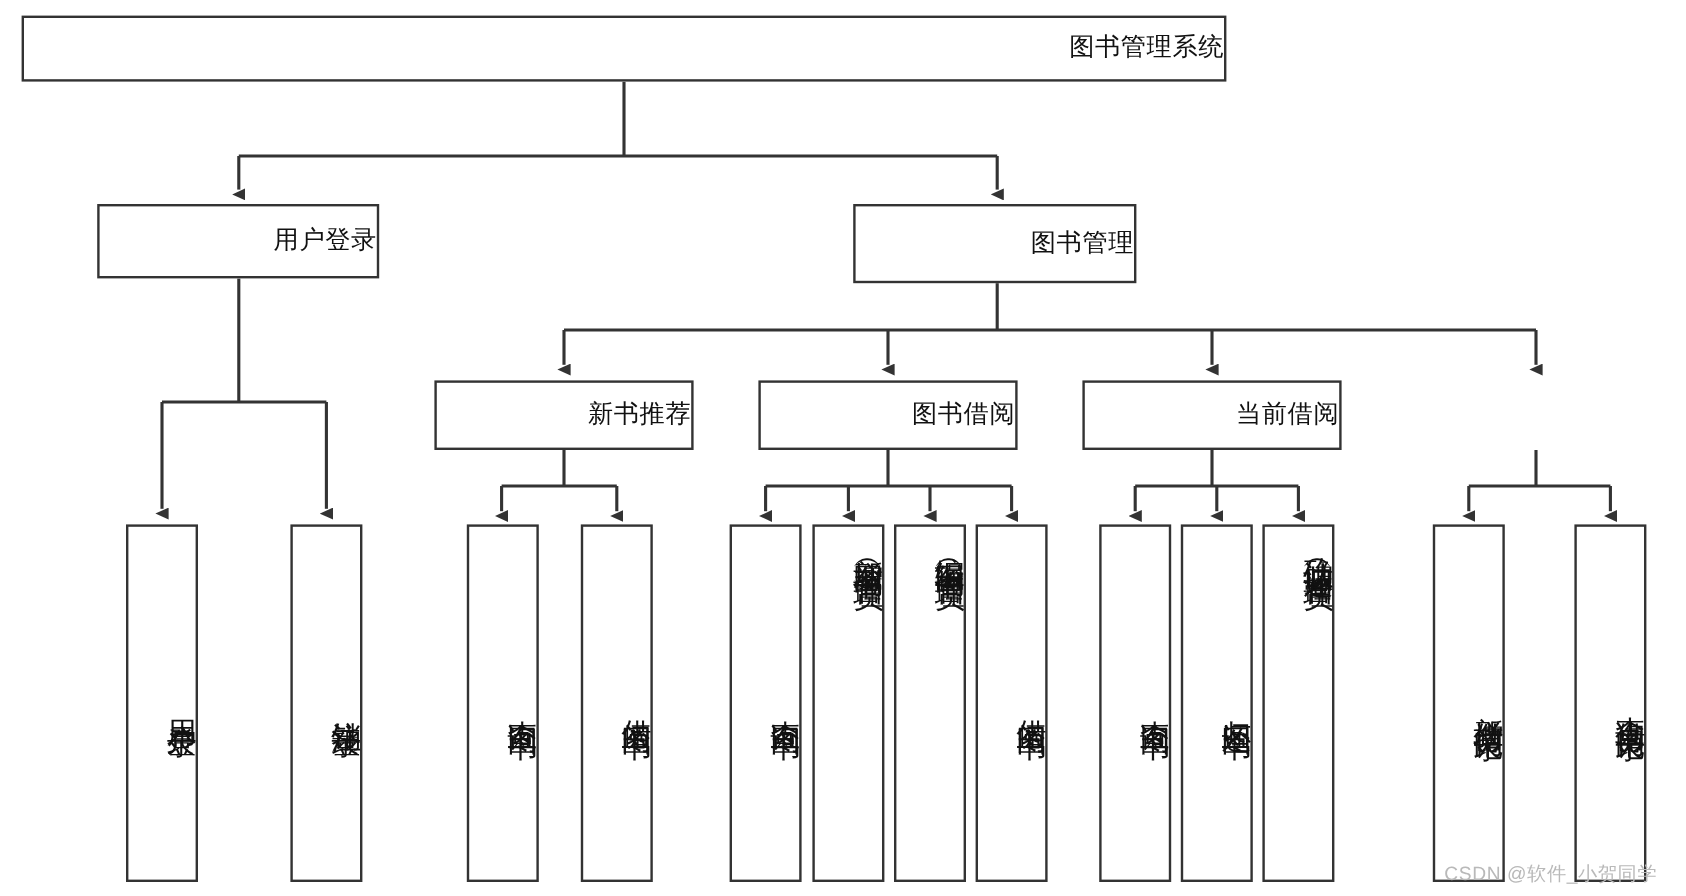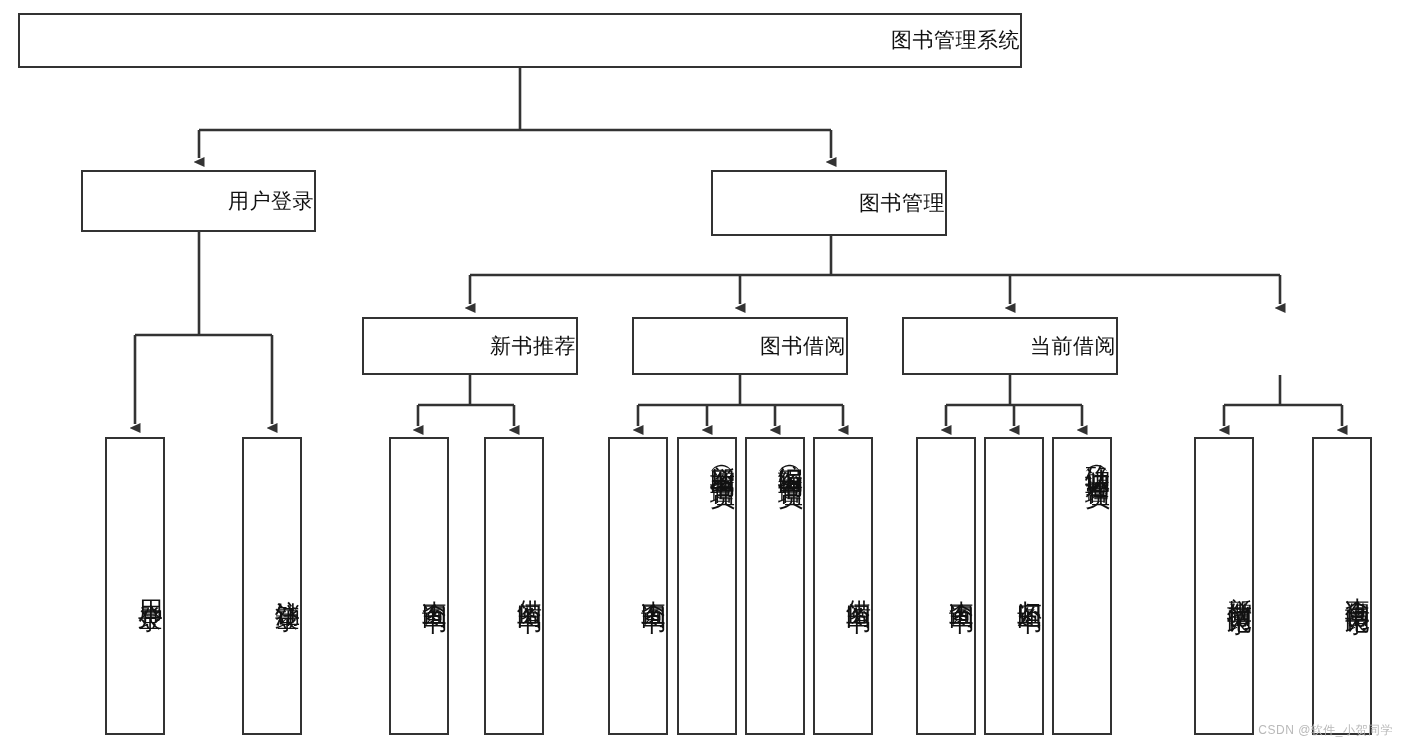--- a/index.html
+++ b/index.html
@@ -56,23 +56,23 @@
     font-size: 25px;
     letter-spacing: 3px;
     line-height: 1;
   }
   .node.vert.mid {
     align-items: center;
     padding-top: 0;
   }
   .watermark {
     position: absolute;
-    right: 12px;
+    right: 24px;
     bottom: 8px;
-    font-size: 12px;
+    font-size: 16px;
     color: #b9b9b9;
     white-space: nowrap;
     z-index: 3;
     letter-spacing: 0.5px;
   }
 </style>
 </head>
 <body>
 
 <div id="stage">

